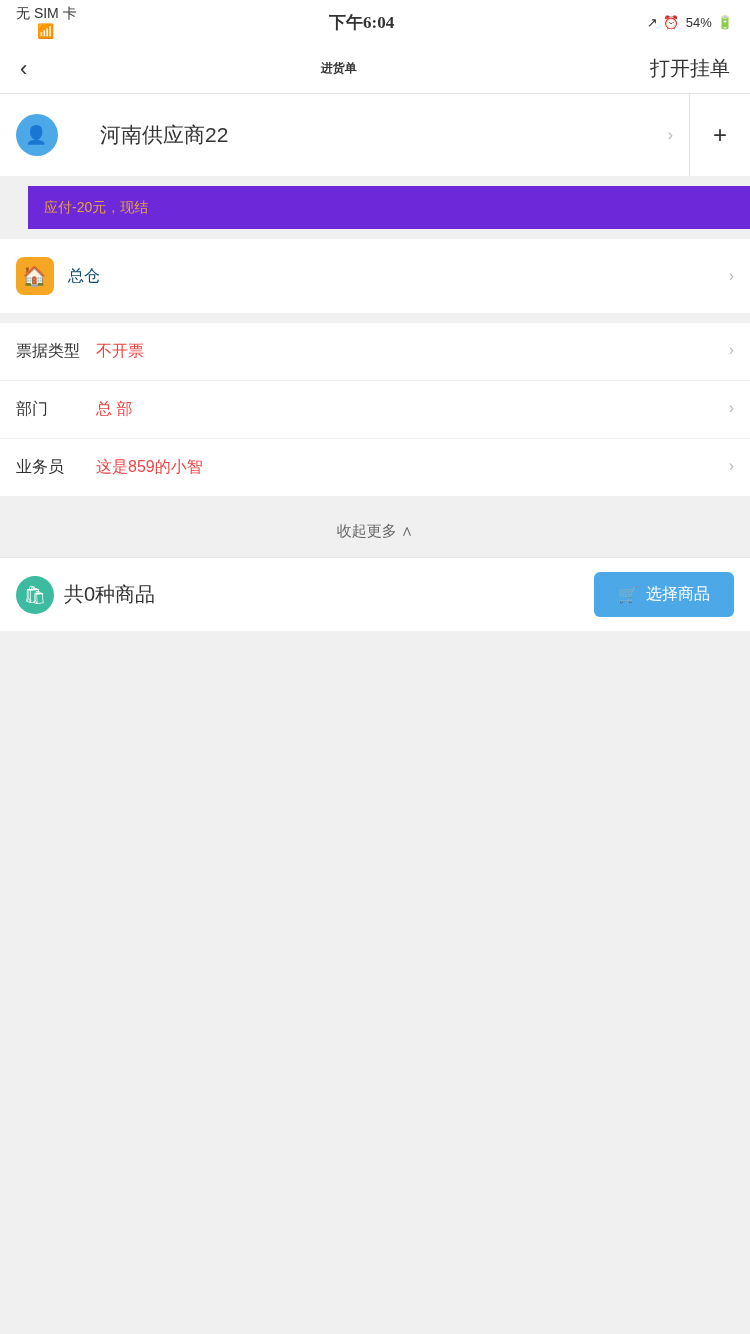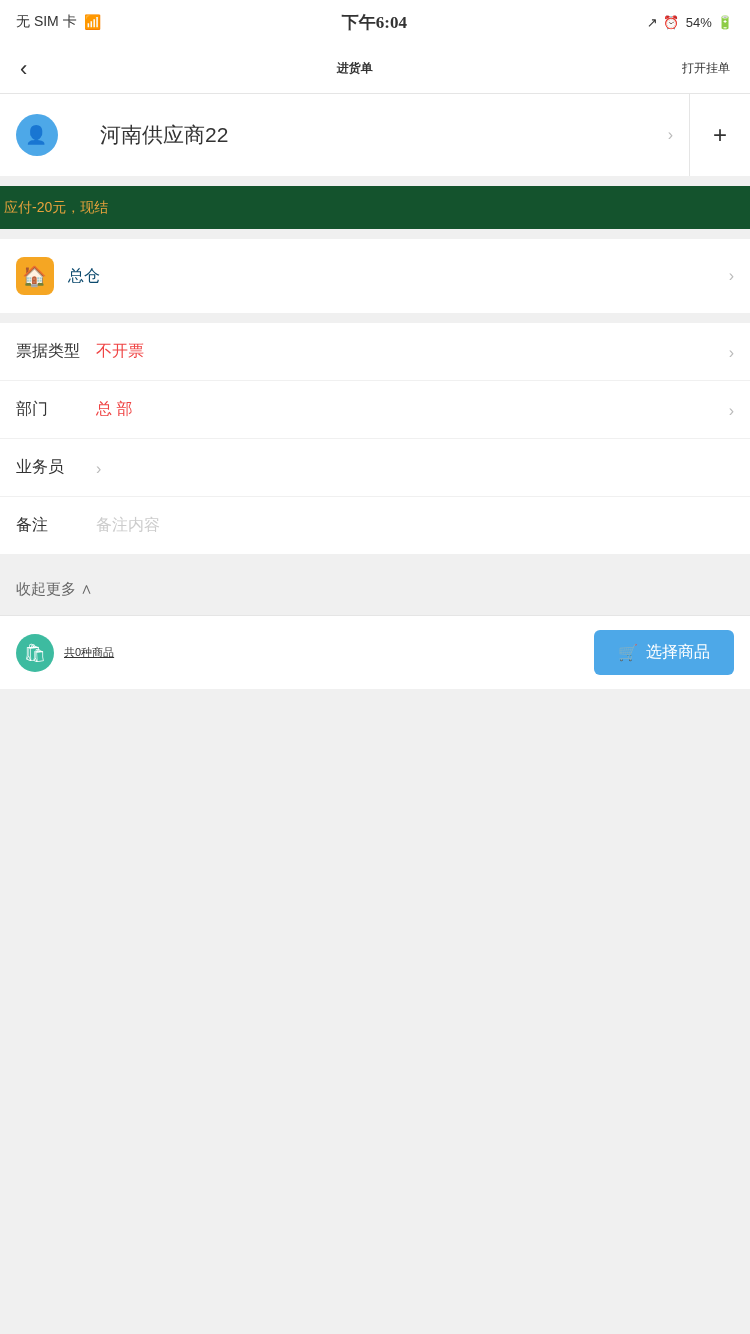--- a/index.html
+++ b/index.html
@@ -19,23 +19,23 @@
       display: flex;
       align-items: center;
       justify-content: space-between;
       padding: 0 16px;
       font-size: 15px;
       font-weight: 500;
     }
     .status-left {
       display: flex;
       align-items: center;
-      gap: 8px;
       font-size: 14px;
       color: #333;
+      flex-direction: column;
     }
     .status-center {
       font-size: 17px;
       font-weight: 600;
       color: #333;
       font-family: Liberation Serif, serif;
     }
     .status-right {
       display: flex;
       align-items: center;
@@ -59,21 +59,21 @@
       font-size: 22px;
       color: #333;
       cursor: pointer;
     }
     .nav-title {
       font-size: 12px;
       font-weight: 600;
       color: #333;
     }
     .nav-action {
-      font-size: 12px;
+      font-size: 20px;
       color: #333;
       cursor: pointer;
     }
 
     
     .content {
       background: #f0f0f0;
     }
 
     
@@ -123,23 +123,24 @@
       cursor: pointer;
     }
     .add-icon {
       font-size: 24px;
       color: #333;
       font-weight: 300;
     }
 
     
     .alert-banner {
-      background: #14532d;
-      padding: 12px 4px;
+      background: #6d28d9;
+      padding: 12px 16px;
       margin-bottom: 10px;
+      margin-left: 28px;
     }
     .alert-text {
       font-size: 14px;
       color: #e6a23c;
     }
 
     
     .row-section {
       background: #fff;
       margin-bottom: 10px;
@@ -174,21 +175,21 @@
       flex: 1;
     }
 
     
     .form-section {
       background: #fff;
       margin-bottom: 10px;
     }
     .form-row {
       display: flex;
-      align-items: flex-end;
+      align-items: flex-start;
       padding: 18px 16px;
       border-bottom: 1px solid #f0f0f0;
       cursor: pointer;
     }
     .form-row:last-child {
       border-bottom: none;
     }
     .form-label {
       font-size: 16px;
       color: #333;
@@ -204,20 +205,21 @@
       font-size: 16px;
       color: #ccc;
       flex: 1;
     }
 
     
     .collapse-section {
       background: #f0f0f0;
       display: flex;
       align-items: center;
+      justify-content: center;
       padding: 16px;
       cursor: pointer;
     }
     .collapse-text {
       font-size: 15px;
       color: #666;
     }
 
     
     .bottom-bar {
@@ -241,23 +243,22 @@
       background: #3dbba0;
       display: flex;
       align-items: center;
       justify-content: center;
     }
     .product-icon {
       font-size: 18px;
       color: #fff;
     }
     .product-count {
-      font-size: 11px;
-      color: #333;
-      text-decoration: underline;
+      font-size: 20px;
+      color: #333;
     }
     .select-product-btn {
       background: #4da8e8;
       border: none;
       border-radius: 6px;
       padding: 12px 24px;
       color: #fff;
       font-size: 16px;
       cursor: pointer;
       display: flex;
@@ -335,27 +336,24 @@
     </div>
 
     <div class="form-row">
       <span class="form-label">部门</span>
       <span class="form-value">总 部</span>
       <span class="chevron-right">›</span>
     </div>
 
     <div class="form-row">
       <span class="form-label">业务员</span>
-      <span class="chevron-right">›</span>
-    </div>
-
-    <div class="form-row">
-      <span class="form-label">备注</span>
-      <span class="form-placeholder">备注内容</span>
-    </div>
+      <span class="form-value">这是859的小智</span>
+      <span class="chevron-right">›</span>
+    </div>
+
 
   </div>
 
   <div class="collapse-section">
     <span class="collapse-text">收起更多 ∧</span>
   </div>
 
   <div class="bottom-bar">
     <div class="product-summary">
       <div class="product-icon-container">

